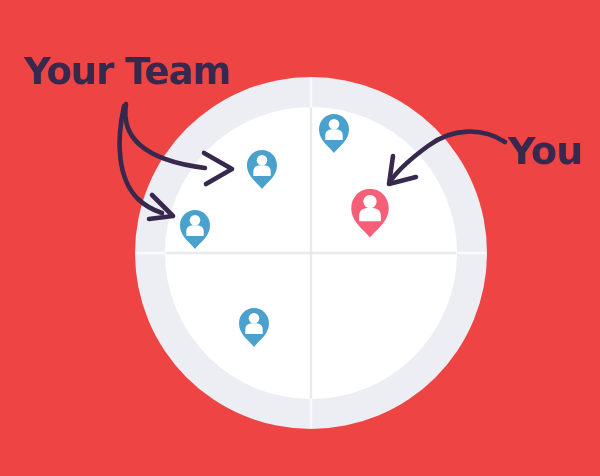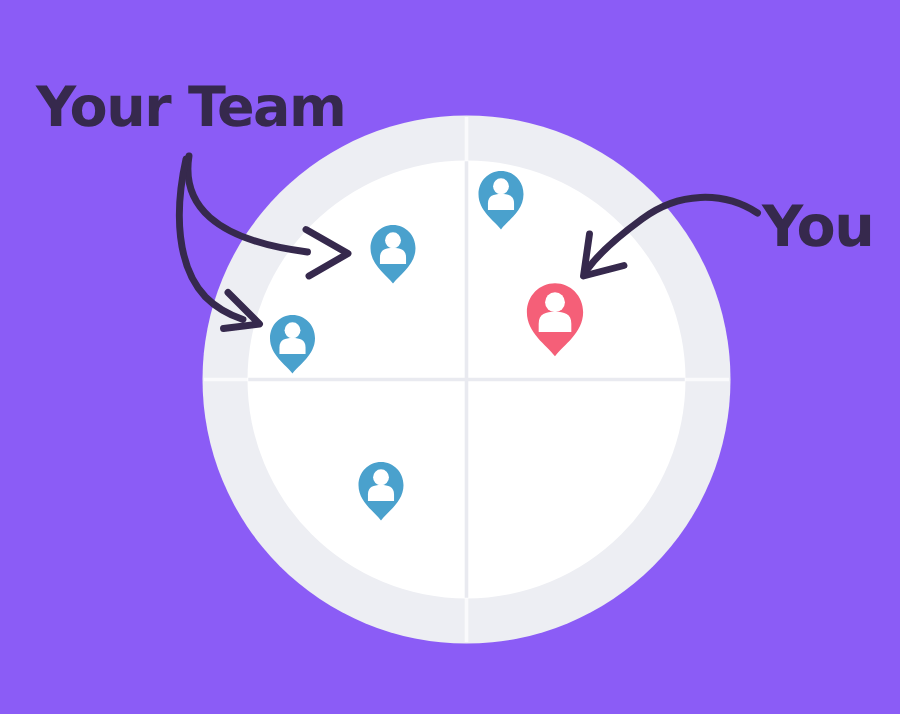--- a/index.html
+++ b/index.html
@@ -4,21 +4,21 @@
 <style>
   html, body {
     margin: 0;
     padding: 0;
     background: #ffffff;
   }
   .stage {
     position: relative;
     width: 600px;
     height: 476px;
-    background: #8b5cf6;
+    background: #ef4444;
     overflow: hidden;
     font-family: "DejaVu Sans", "Liberation Sans", sans-serif;
   }
   svg { display: block; }
   .hand-label {
     font-family: "DejaVu Sans", "Liberation Sans", sans-serif;
     font-weight: 700;
     letter-spacing: -1px;
   }
   .arrow-stroke {

